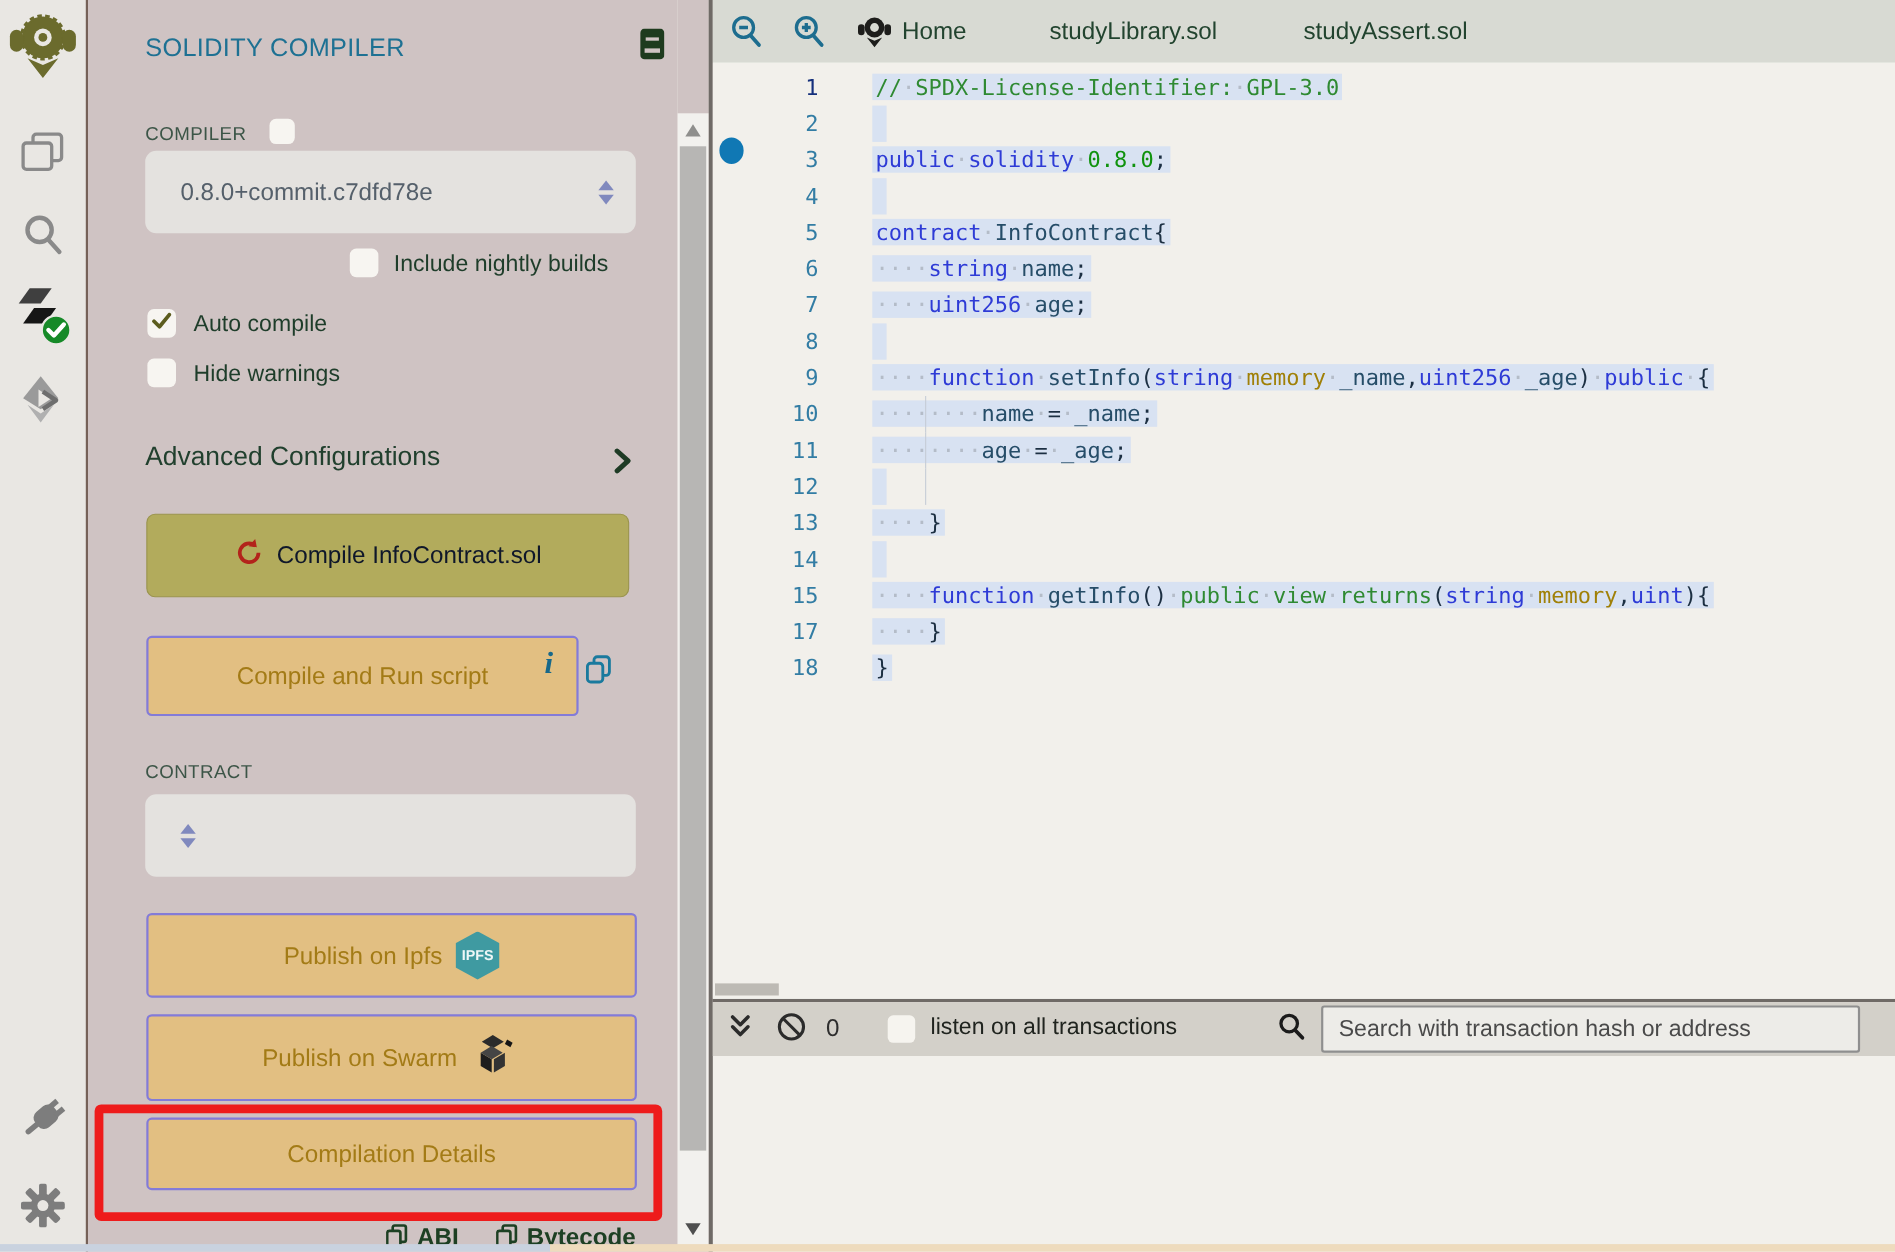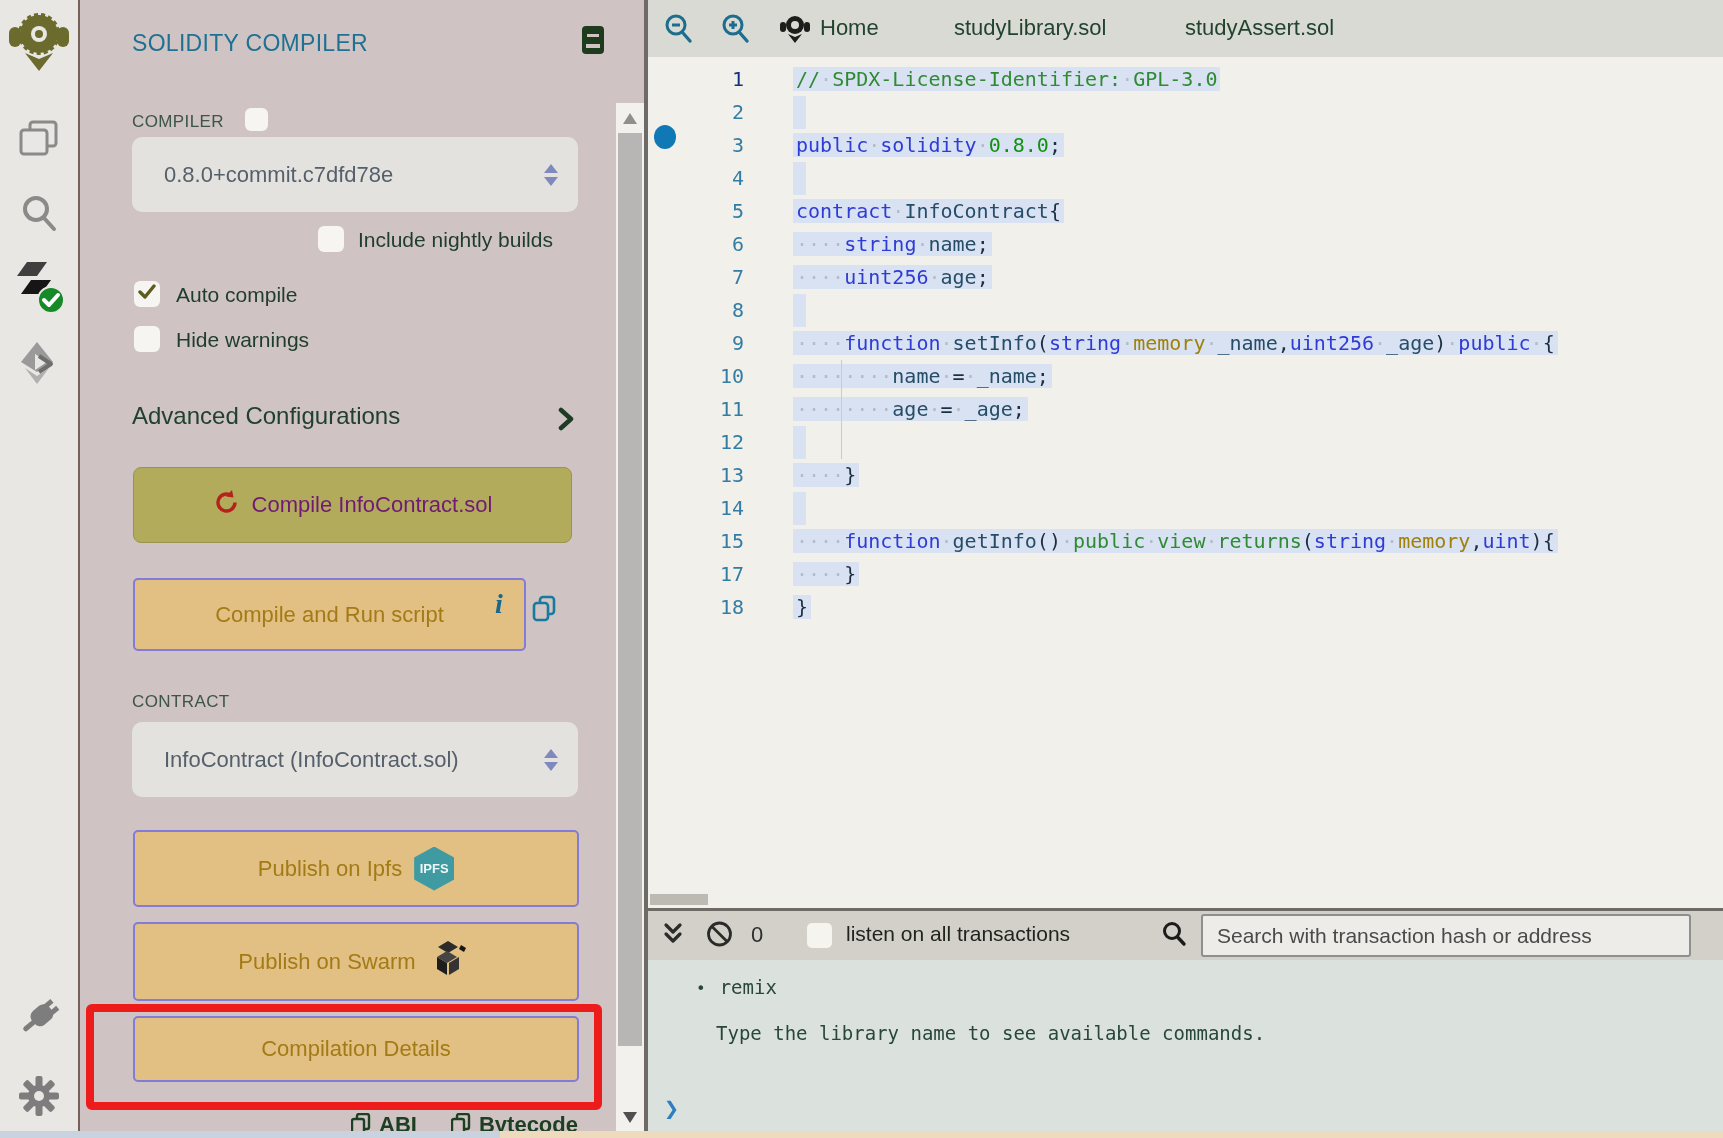--- a/index.html
+++ b/index.html
@@ -22,21 +22,21 @@
                display:flex; align-items:center; padding:0 20px 0 32px; }
   .selectbox .selval { font-size:22px; color:#55606b; flex:1; }
   .updown { display:flex; flex-direction:column; gap:4px; }
   .updown i { width:0; height:0; border-left:7px solid transparent; border-right:7px solid transparent; }
   .updown .u { border-bottom:9px solid #8089be; }
   .updown .d { border-top:9px solid #8089be; }
   .adv { position:absolute; left:52px; top:402px; font-size:24px; color:#21402e; }
   .adv-ch { position:absolute; left:478px; top:407px; }
   .btn { position:absolute; display:flex; align-items:center; justify-content:center; gap:12px; cursor:pointer; }
   .btn-compile { left:53px; top:467px; width:439px; height:76px; background:#b2ab5c; border:1px solid #9a944d; border-radius:8px;
-                 color:#701a75; font-size:22px; }
+                 color:#0f172a; font-size:22px; }
   .btn-tan { background:#e2bf82; border:2px solid #837bd8; border-radius:5px; color:#a37b16; font-size:22px; }
   .btn-cr { left:53px; top:578px; width:393px; height:73px; }
   .btn-ipfs { left:53px; top:830px; width:446px; height:77px; }
   .btn-swarm { left:53px; top:922px; width:446px; height:79px; }
   .btn-details { left:53px; top:1016px; width:446px; height:66px; }
   .red-annot { position:absolute; left:6px; top:1004px; width:516px; height:106px; border:8px solid #ee1b1b; border-radius:6px; z-index:5; pointer-events:none; }
   .i-icon { position:absolute; left:415px; top:588px; font-family:"Liberation Serif", serif; font-weight:bold; font-style:italic;
             font-size:28px; color:#17688a; }
   .copy-teal { position:absolute; left:452px; top:595px; }
   .ipfs-badge { width:40px; height:44px; background:#3f9aa1; clip-path:polygon(50% 0,100% 25%,100% 75%,50% 100%,0 75%,0 25%);
@@ -222,21 +222,20 @@
   <span class="i-icon">i</span>
   <span class="copy-teal">
     <svg width="24" height="28" viewBox="0 0 24 28">
       <rect x="8" y="2" width="14" height="17" rx="3" fill="none" stroke="#1a7a9e" stroke-width="2.6"></rect>
       <rect x="2" y="8" width="14" height="17" rx="3" fill="#cfc3c3" stroke="#1a7a9e" stroke-width="2.6"></rect>
     </svg>
   </span>
 
   <div class="sb-label" style="left:52px; top:692px;">CONTRACT</div>
   <div class="selectbox" style="top:722px;">
-    <span class="selval">InfoContract (InfoContract.sol)</span>
     <span class="updown">
         <i class="u"></i>
         <i class="d"></i>
       </span>
   </div>
 
   <div class="btn btn-tan btn-ipfs">
     <span>Publish on Ipfs</span>
     <span class="ipfs-badge">IPFS</span>
   </div>
@@ -359,24 +358,19 @@
       <span class="t-cb"></span>
       <span class="t-listen">listen on all transactions</span>
       <span class="th-ic" style="left:513px">
         <svg width="26" height="26" viewBox="0 0 26 26">
           <circle cx="11" cy="10" r="7.5" fill="none" stroke="#1b1b1b" stroke-width="3"></circle>
           <line x1="16.5" y1="16" x2="23" y2="23" stroke="#1b1b1b" stroke-width="3.4" stroke-linecap="round"></line>
         </svg>
       </span>
       <input class="t-search-input" value="" placeholder="Search with transaction hash or address" style="">
     </div>
-    <div class="t-body">
-      <div class="t-remix"><span class="blt">•</span><span>remix</span></div>
-      <div class="t-msg">Type the library name to see available commands.</div>
-      <div class="t-prompt">❯</div>
-    </div>
   </div>
 </div>
 
 <div class="bottom-strip">
     <div class="bs-l"></div>
     <div class="bs-r"></div>
   </div>
 
 </body></html>

